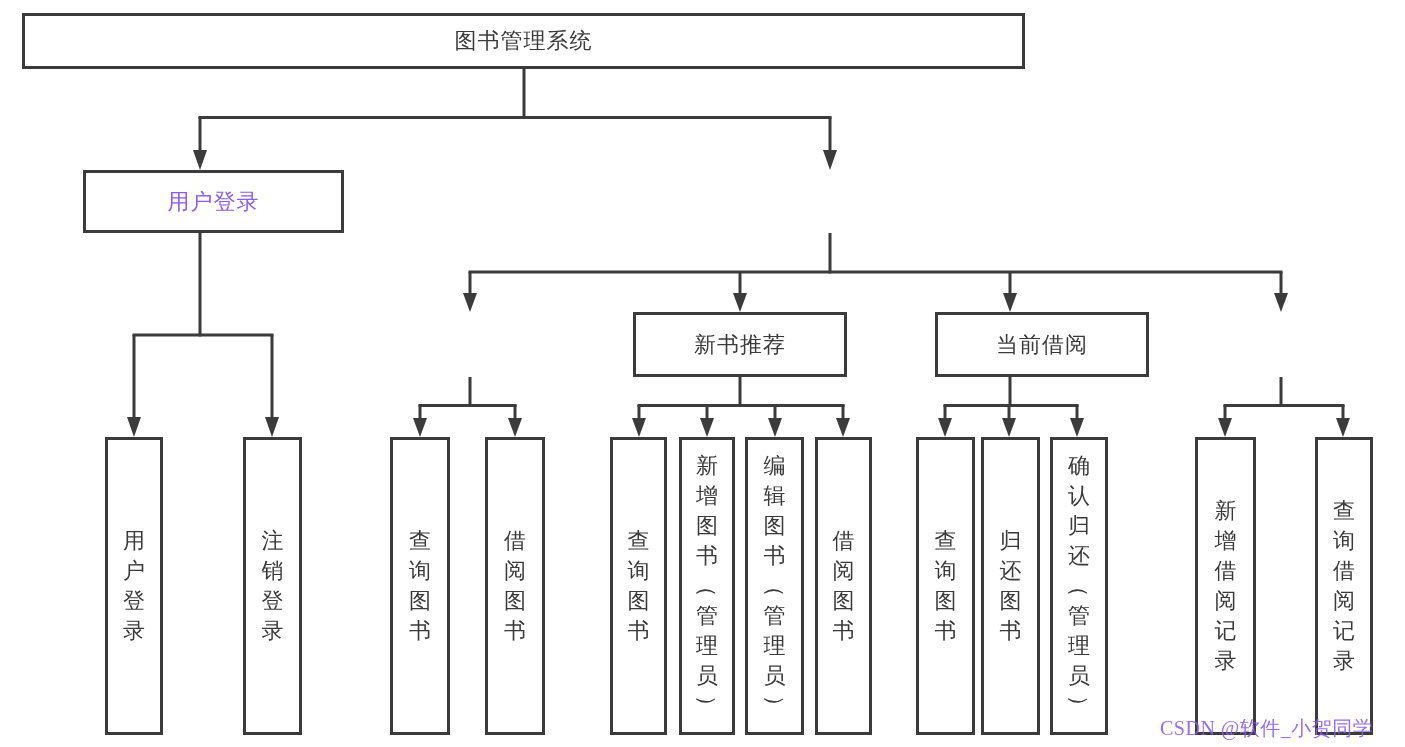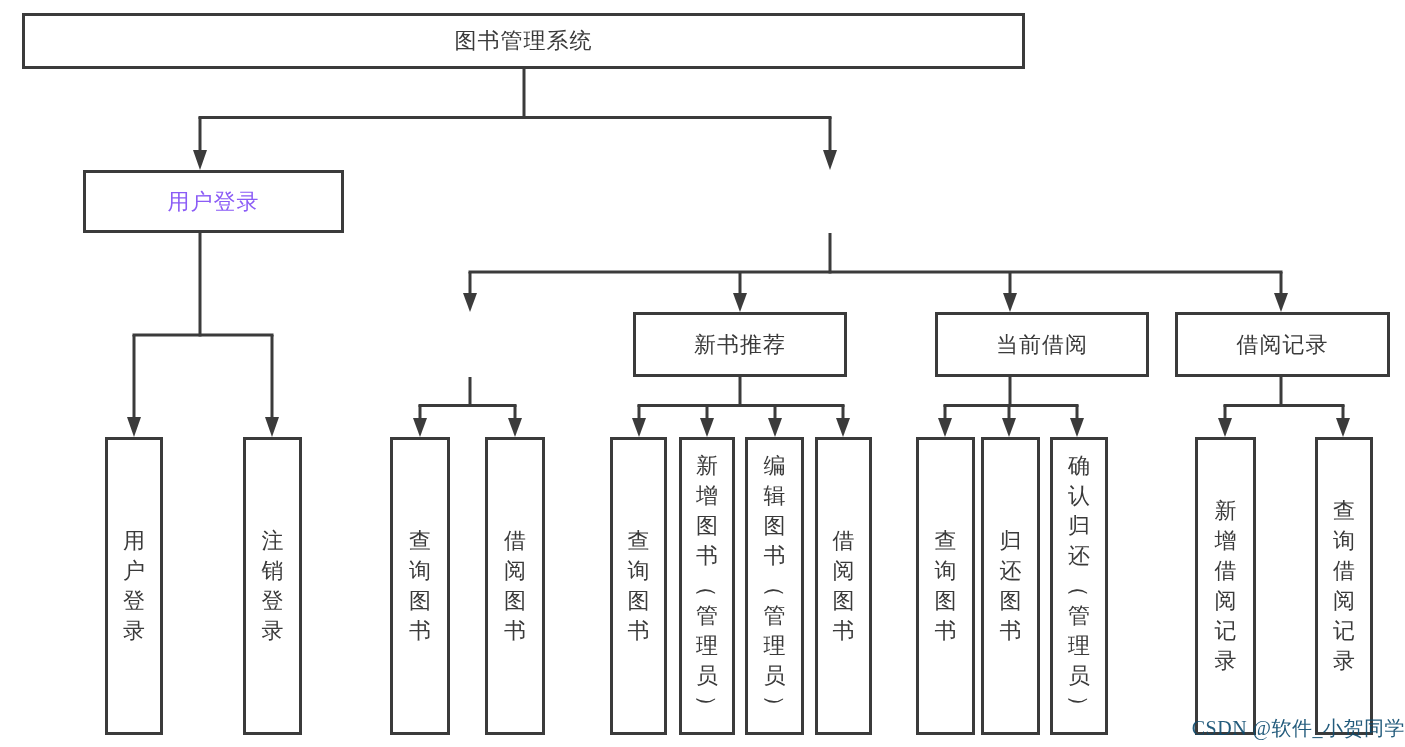--- a/index.html
+++ b/index.html
@@ -129,23 +129,20 @@
   <div class="node h-node" style="left: 83px; top: 170px; width: 261px; height: 63px; border-color: rgb(59, 59, 59); color: #8b5cf6;">
     <span>用户登录</span>
   </div>
 
   <div class="node h-node" style="left: 633px; top: 312px; width: 214px; height: 65px; border-color: rgb(59, 59, 59); color: rgb(58, 58, 58);">
     <span>新书推荐</span>
   </div>
   <div class="node h-node" style="left: 903px; top: 312px; width: 214px; height: 65px; border-color: rgb(59, 59, 59); color: rgb(58, 58, 58); margin-left: 32px;">
     <span>当前借阅</span>
   </div>
-  <div class="node h-node" style="left: 1175px; top: 312px; width: 215px; height: 65px; border-color: rgb(59, 59, 59); color: rgb(58, 58, 58);">
-    <span>借阅记录</span>
-  </div>
 
   <div class="node v-node" style="left: 105px; top: 437px; width: 58px; height: 298px; border-color: rgb(59, 59, 59); color: rgb(58, 58, 58);">
     <div class="vtext">
         <span>用</span>
         <span>户</span>
         <span>登</span>
         <span>录</span>
       </div>
   </div>
   <div class="node v-node" style="left: 243px; top: 437px; width: 59px; height: 298px; border-color: rgb(59, 59, 59); color: rgb(58, 58, 58);">
@@ -261,15 +258,15 @@
     <div class="vtext">
         <span>查</span>
         <span>询</span>
         <span>借</span>
         <span>阅</span>
         <span>记</span>
         <span>录</span>
       </div>
   </div>
 
-  <div id="watermark" style="color: #0c4a6e; text-align: right;">CSDN @软件_小贺同学</div>
+  <div id="watermark" style="color: #8b5cf6;">CSDN @软件_小贺同学</div>
 
 </div>
 
 </body></html>

